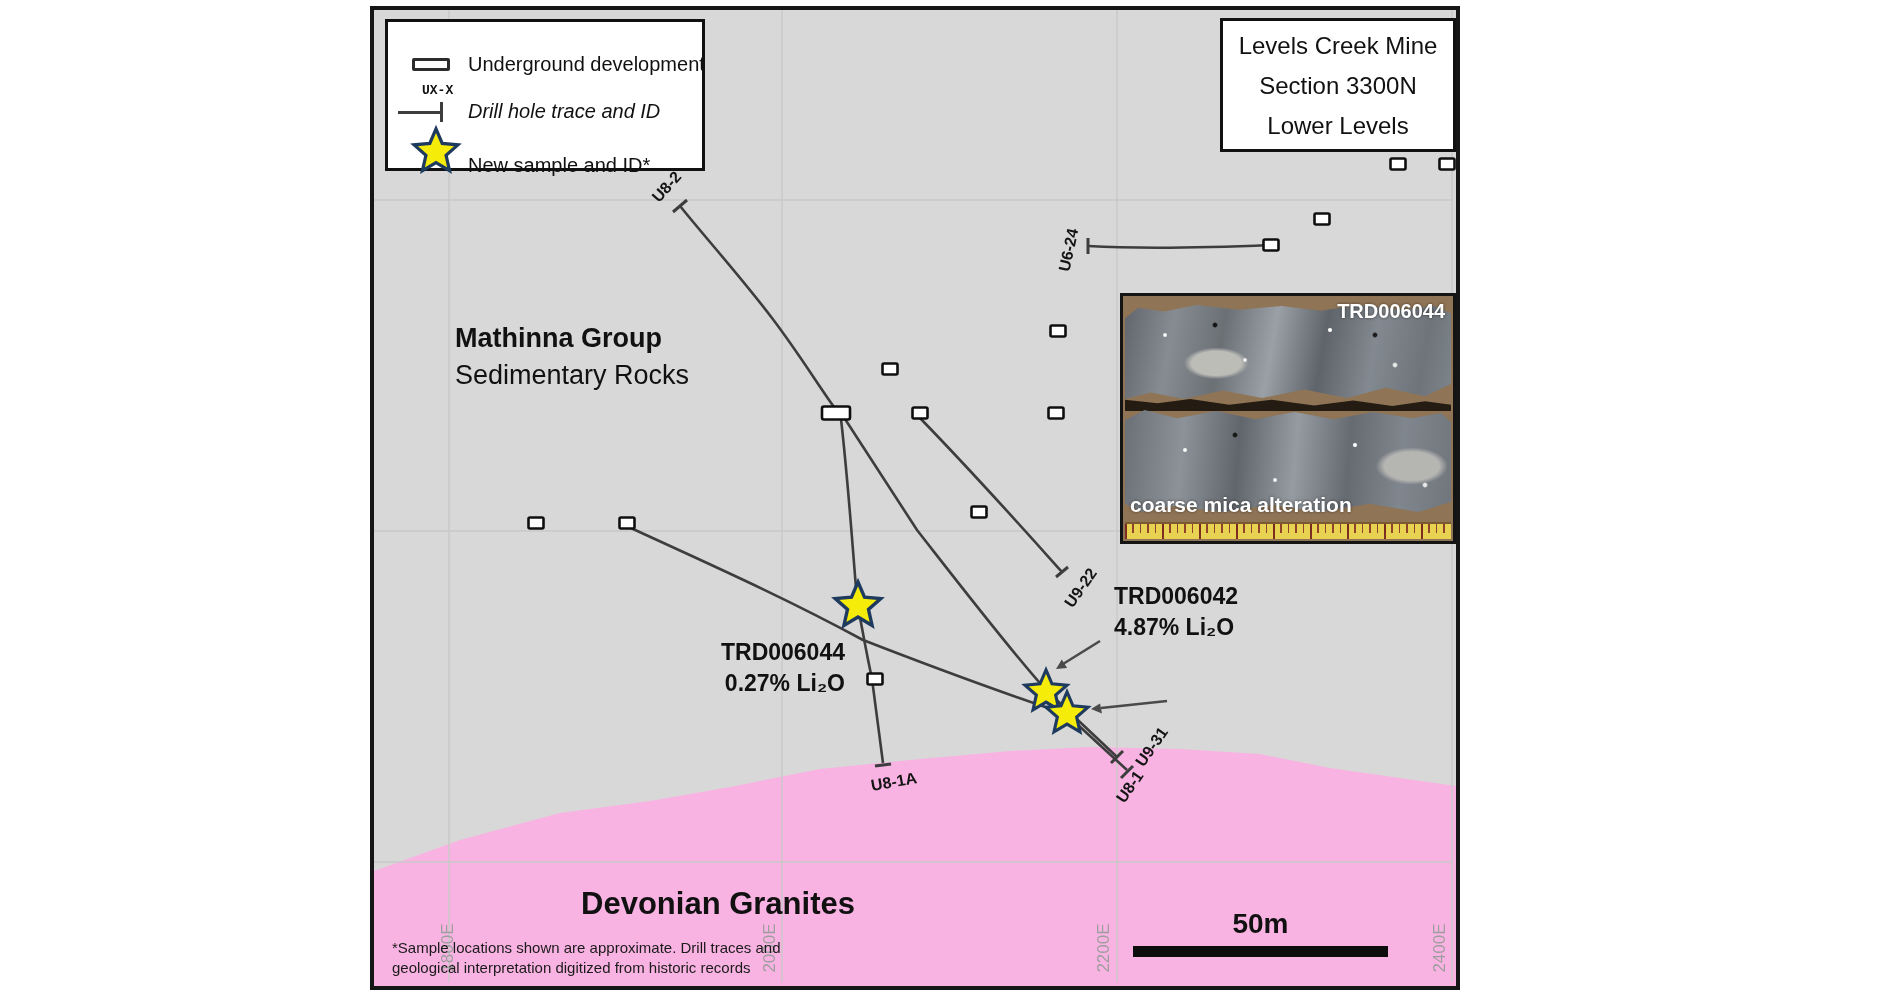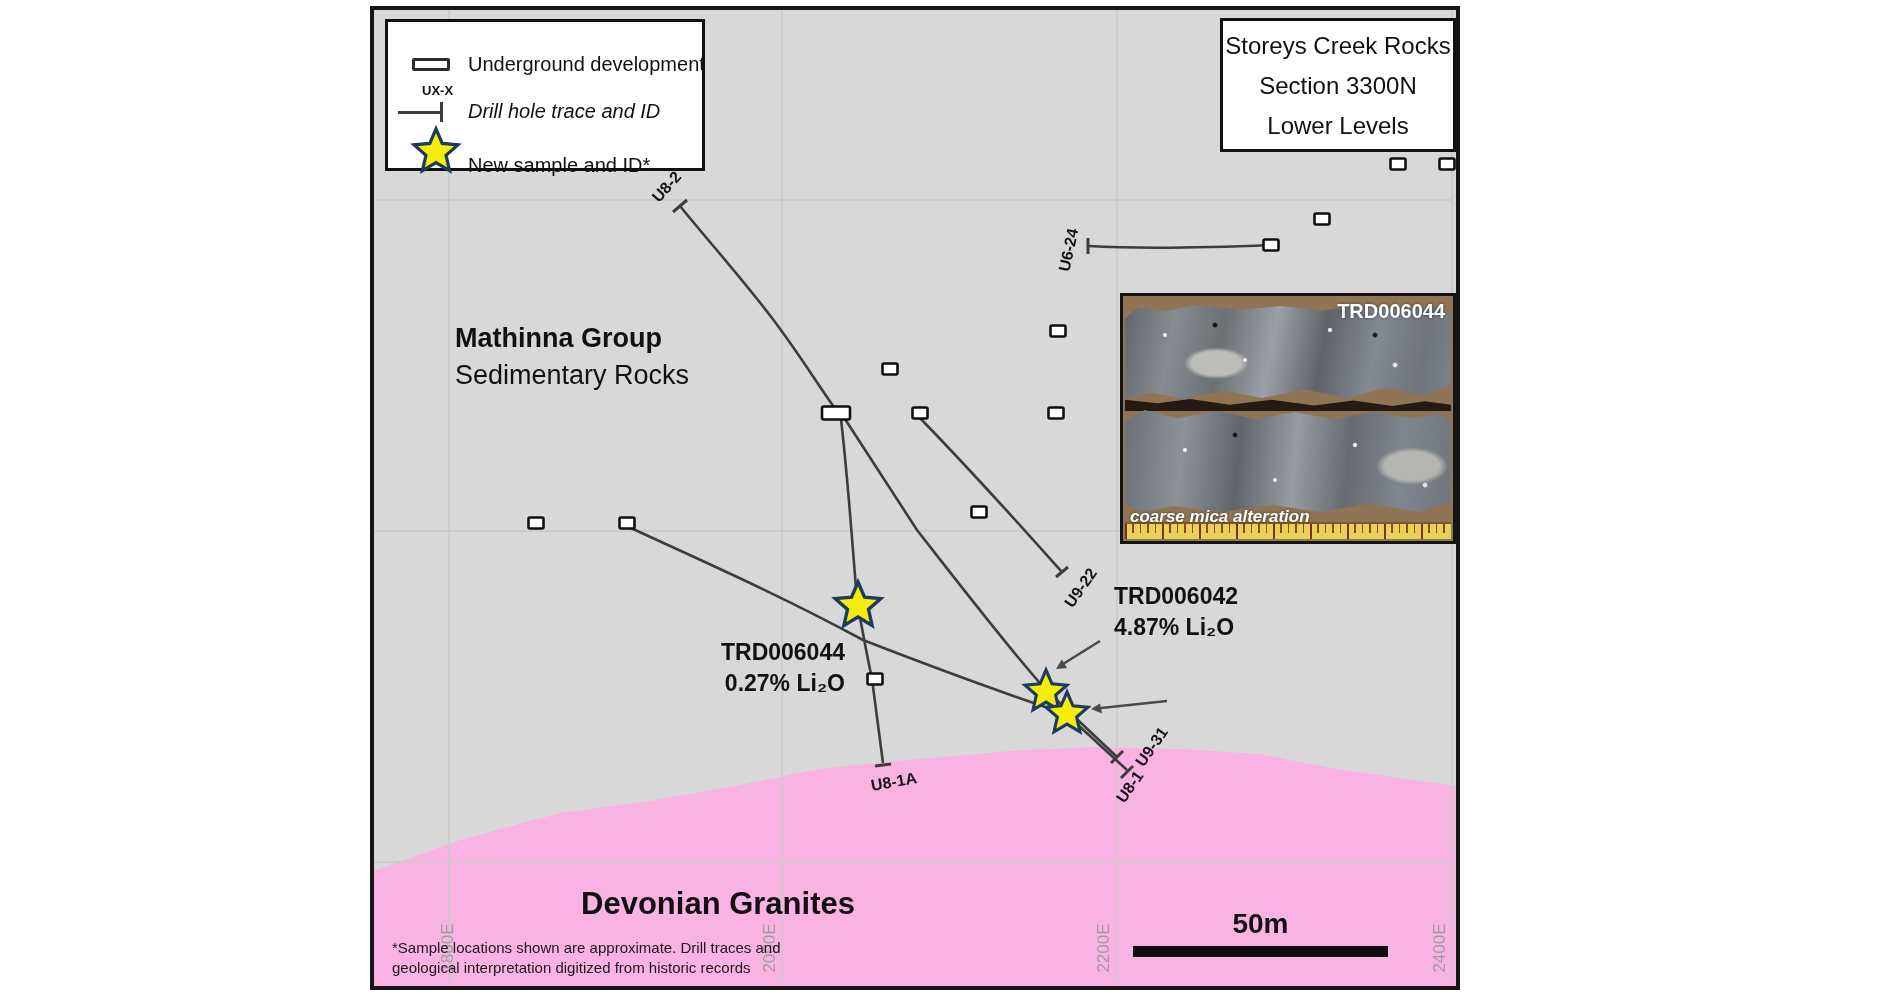--- a/index.html
+++ b/index.html
@@ -16,21 +16,21 @@
   .whitebox{position:absolute;background:#ffffff;border:3px solid #111;box-sizing:border-box;}
   #legend-box{left:385px;top:19px;width:320px;height:152px;}
   #title-box{left:1220px;top:18px;width:236px;height:134px;text-align:center;
              font-size:24px;line-height:40px;padding-top:5px;}
 
   
   .legend-row{position:absolute;left:0;width:100%;height:46px;}
   .legend-label{position:absolute;left:80px;font-size:20px;white-space:nowrap;}
   #ud-symbol{position:absolute;left:24px;top:14px;width:38px;height:13px;background:#fff;
              border:3px solid #2c2c2c;border-radius:2px;box-sizing:border-box;}
-  #trace-symbol{position:absolute;left:8px;top:0;width:66px;height:46px;}
+  #trace-symbol{position:absolute;left:8px;top:0;width:66px;height:46px;font-family:Liberation Mono, monospace;}
   #trace-symbol .tline{position:absolute;left:2px;top:30px;width:44px;height:3px;background:#3d3d3d;}
   #trace-symbol .ttick{position:absolute;left:44px;top:21px;width:3px;height:20px;background:#3d3d3d;}
   #trace-symbol .tid{position:absolute;left:26px;top:2px;font-size:13px;font-weight:bold;}
   .legend-star-wrap{position:absolute;left:22px;top:-3px;}
 
   
   .dlabel{position:absolute;width:90px;margin-left:-45px;margin-top:-10px;text-align:center;
           font-size:16px;font-weight:bold;color:#141414;white-space:nowrap;}
 
   
@@ -83,21 +83,21 @@
     clip-path:polygon(0 10%,6% 0,16% 8%,28% 1%,40% 9%,52% 2%,64% 9%,76% 2%,88% 8%,97% 3%,100% 12%,100% 90%,90% 100%,75% 92%,60% 100%,45% 93%,30% 100%,15% 94%,5% 100%,0 92%);}
   #ruler{position:absolute;left:2px;bottom:2px;width:326px;height:17px;background:#e8d252;
          border-top:2px solid #7a5a30;box-sizing:border-box;}
   #ruler .ticks{position:absolute;left:0;top:0;width:100%;height:62%;
          background:repeating-linear-gradient(90deg,rgba(140,58,40,.95) 0 1.6px,transparent 1.6px 7.4px);}
   #ruler .bigticks{position:absolute;left:0;top:0;width:100%;height:100%;
          background:repeating-linear-gradient(90deg,rgba(120,40,30,.95) 0 2px,transparent 2px 37px);}
   .inset-caption{position:absolute;color:#ffffff;font-weight:bold;font-size:20px;white-space:nowrap;
                  text-shadow:0 0 3px rgba(0,0,0,.55);}
   #inset-cap-top{right:8px;top:4px;}
-  #inset-cap-bottom{left:7px;bottom:14px;font-size:17px;font-style:italic;}
+  #inset-cap-bottom{left:7px;bottom:24px;font-size:21px;}
 </style>
 </head>
 <body>
 
 <div id="canvas">
 
   <div id="map-frame"></div>
 
   <svg id="map-svg" viewBox="370 6 1090 984">
 
@@ -210,21 +210,21 @@
       <div class="legend-star-wrap">
         <svg width="52" height="52" viewBox="-26 -26 52 52">
           <polygon points="0,-24 6.5,-8.9 22.8,-7.4 10.5,3.4 14.1,19.4 0,11 -14.1,19.4 -10.5,3.4 -22.8,-7.4 -6.5,-8.9" fill="#f6ec0a" stroke="#1e3b5f" stroke-width="3.4" transform="translate(0,2) scale(0.96)"></polygon>
         </svg>
       </div>
       <div class="legend-label" style="top:14px;margin-top:13px;">New sample and ID*</div>
     </div>
   </div>
 
   <div id="title-box" class="whitebox">
-    <div>Storeys Creek Rocks</div>
+    <div>Levels Creek Mine</div>
     <div>Section 3300N</div>
     <div>Lower Levels</div>
   </div>
 
   <div id="inset" class="abs">
     <div class="topstrip"></div>
     <div id="core1" class="core"></div>
     <div id="crack"></div>
     <div id="core2" class="core"></div>
     <div id="ruler">

